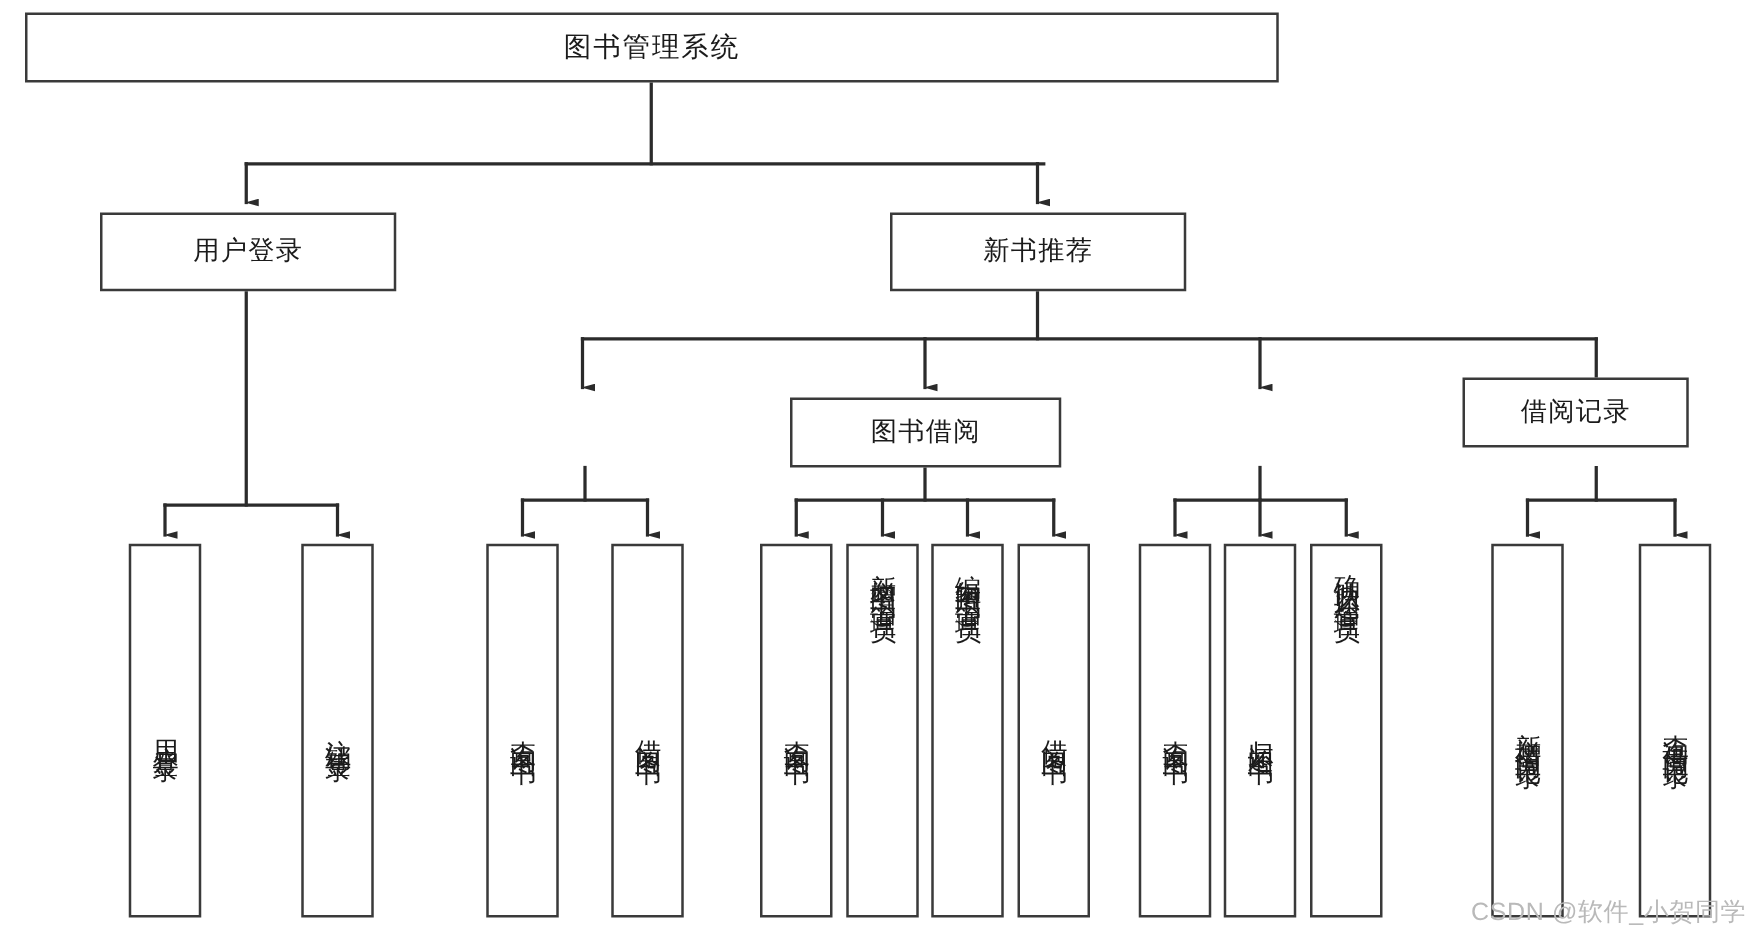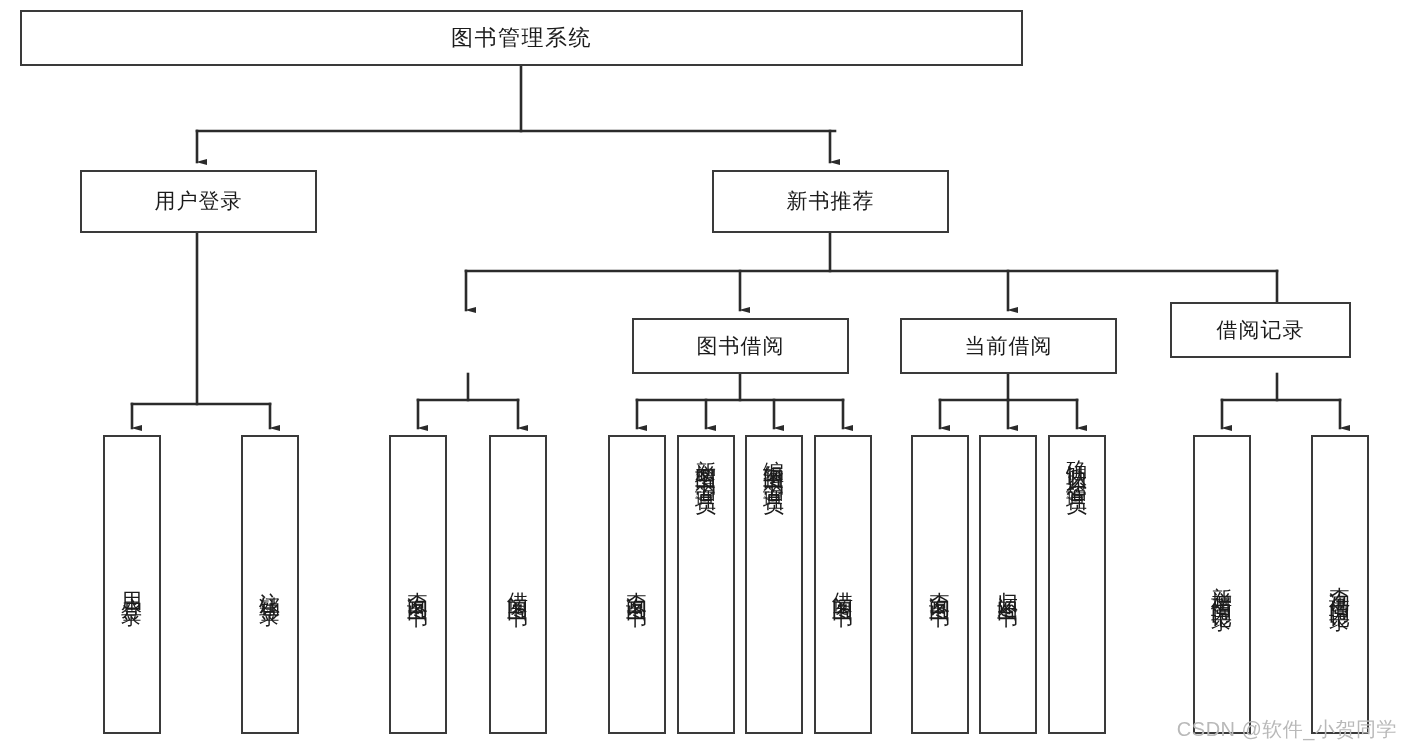--- a/index.html
+++ b/index.html
@@ -134,23 +134,20 @@
   <div class="node h" style="left:80px; top:170px; width:237px; height:63px;">
     <span class="lbl">用户登录</span>
   </div>
   <div class="node h" style="left:712px; top:170px; width:237px; height:63px;">
     <span class="lbl">新书推荐</span>
   </div>
 
   <div class="node h" style="left:632px; top:318px; width:217px; height:56px;">
     <span class="lbl">图书借阅</span>
   </div>
-  <div class="node h" style="left:900px; top:318px; width:217px; height:56px;">
-    <span class="lbl">当前借阅</span>
-  </div>
   <div class="node h" style="left:1170px; top:302px; width:181px; height:56px;">
     <span class="lbl">借阅记录</span>
   </div>
 
   <div class="node v centered" style="left:103px; top:435px; width:58px; height:299px;">
     <span class="lbl">用户登录</span>
   </div>
   <div class="node v centered" style="left:241px; top:435px; width:58px; height:299px;">
     <span class="lbl">注销登录</span>
   </div>

